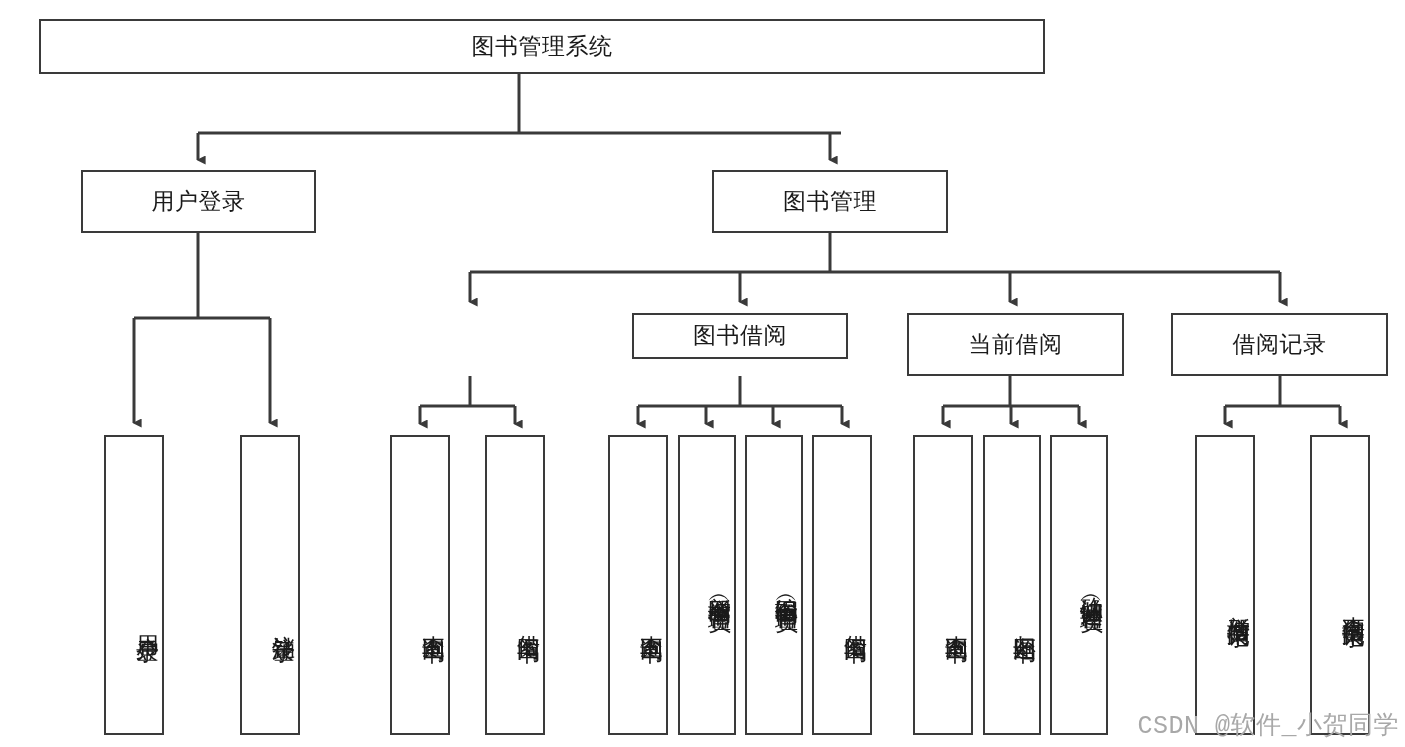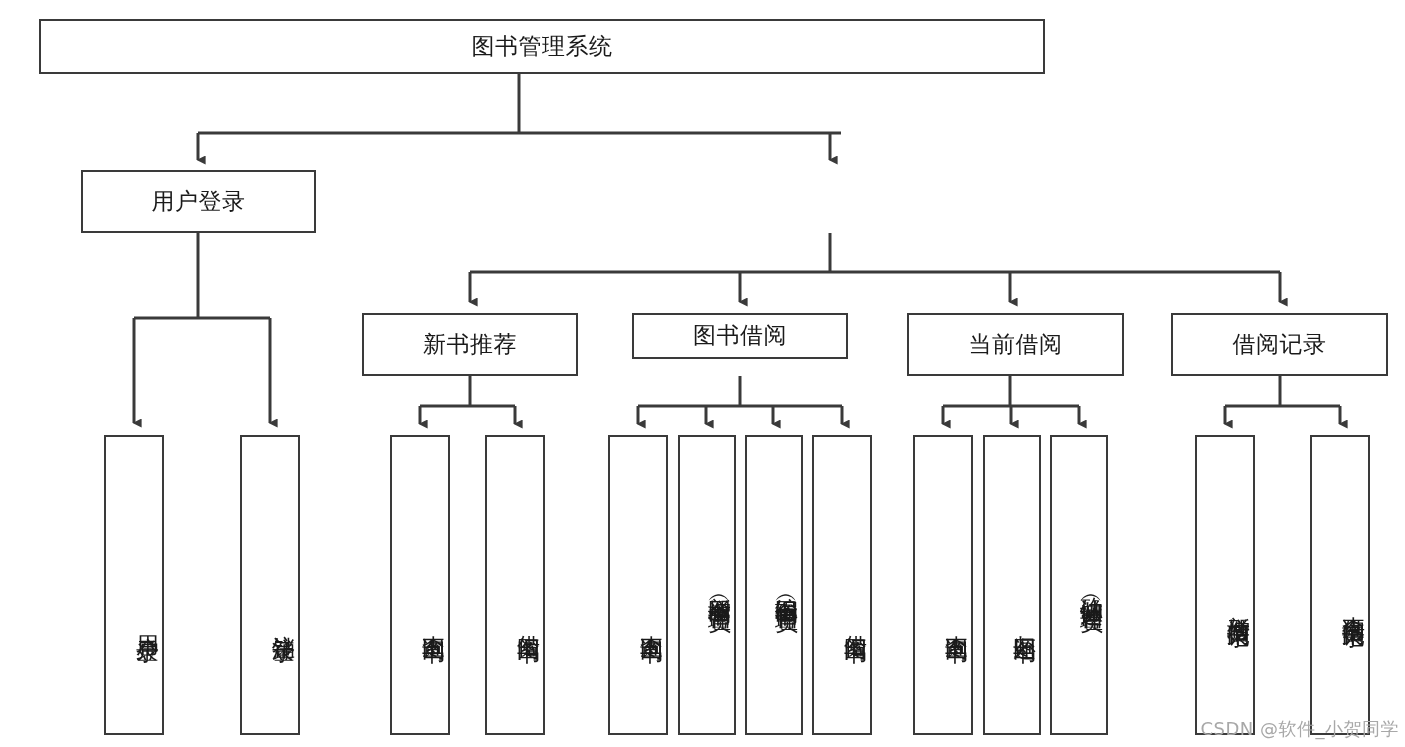--- a/index.html
+++ b/index.html
@@ -56,24 +56,25 @@
     justify-content: center;
     padding-top: 10px;
   }
   .node-v.pad-small { padding-top: 72px; }
   .node-v.pad-mid   { padding-top: 38px; }
   .node-v.pad-none  { padding-top: 6px; }
   .watermark {
     position: absolute;
     right: 6px;
     bottom: 6px;
-    font-size: 18px;
+    font-size: 25px;
     color: #a8a8a8;
     white-space: nowrap;
     letter-spacing: 0.5px;
+    font-family: Liberation Mono, monospace;
   }
 </style>
 </head>
 <body>
 
 <div id="diagram-root">
 
   <svg class="connectors" viewBox="0 0 1405 747" xmlns="http://www.w3.org/2000/svg">
     <defs>
       <marker id="arrow" markerWidth="9" markerHeight="9" refX="4.5" refY="7.6" orient="auto" markerUnits="userSpaceOnUse">
@@ -120,22 +121,22 @@
       <path d="M1280,376 L1280,406"></path>
       <path d="M1225,406 L1340,406"></path>
       <path d="M1225,406 L1225,424" marker-end="url(#arrow)"></path>
       <path d="M1340,406 L1340,424" marker-end="url(#arrow)"></path>
     </g>
   </svg>
 
   <div class="node node-h node-root" style="left:16px; top:19px; width:1006px; height:55px;margin-left:23px;">图书管理系统</div>
 
   <div class="node node-h" style="left:81px; top:170px; width:235px; height:63px;">用户登录</div>
+  <div class="node node-h" style="left:712px; top:170px; width:236px; height:63px;">图书管理</div>
 
-  <div class="node node-h" style="left:362px; top:313px; width:216px; height:63px;">新书推荐</div>
   <div class="node node-h" style="left:632px; top:313px; width:216px; height:46px;">图书借阅</div>
   <div class="node node-h" style="left:901px; top:313px; width:217px; height:63px;margin-left:6px;">当前借阅</div>
   <div class="node node-h" style="left:1171px; top:313px; width:217px; height:63px;">借阅记录</div>
 
   <div class="node node-v pad-small" style="left:104px; top:435px; width:60px; height:300px;">用户登录</div>
   <div class="node node-v pad-small" style="left:240px; top:435px; width:60px; height:300px;">注销登录</div>
 
   <div class="node node-v pad-small" style="left:390px; top:435px; width:60px; height:300px;">查询图书</div>
   <div class="node node-v pad-small" style="left:485px; top:435px; width:60px; height:300px;">借阅图书</div>
 

